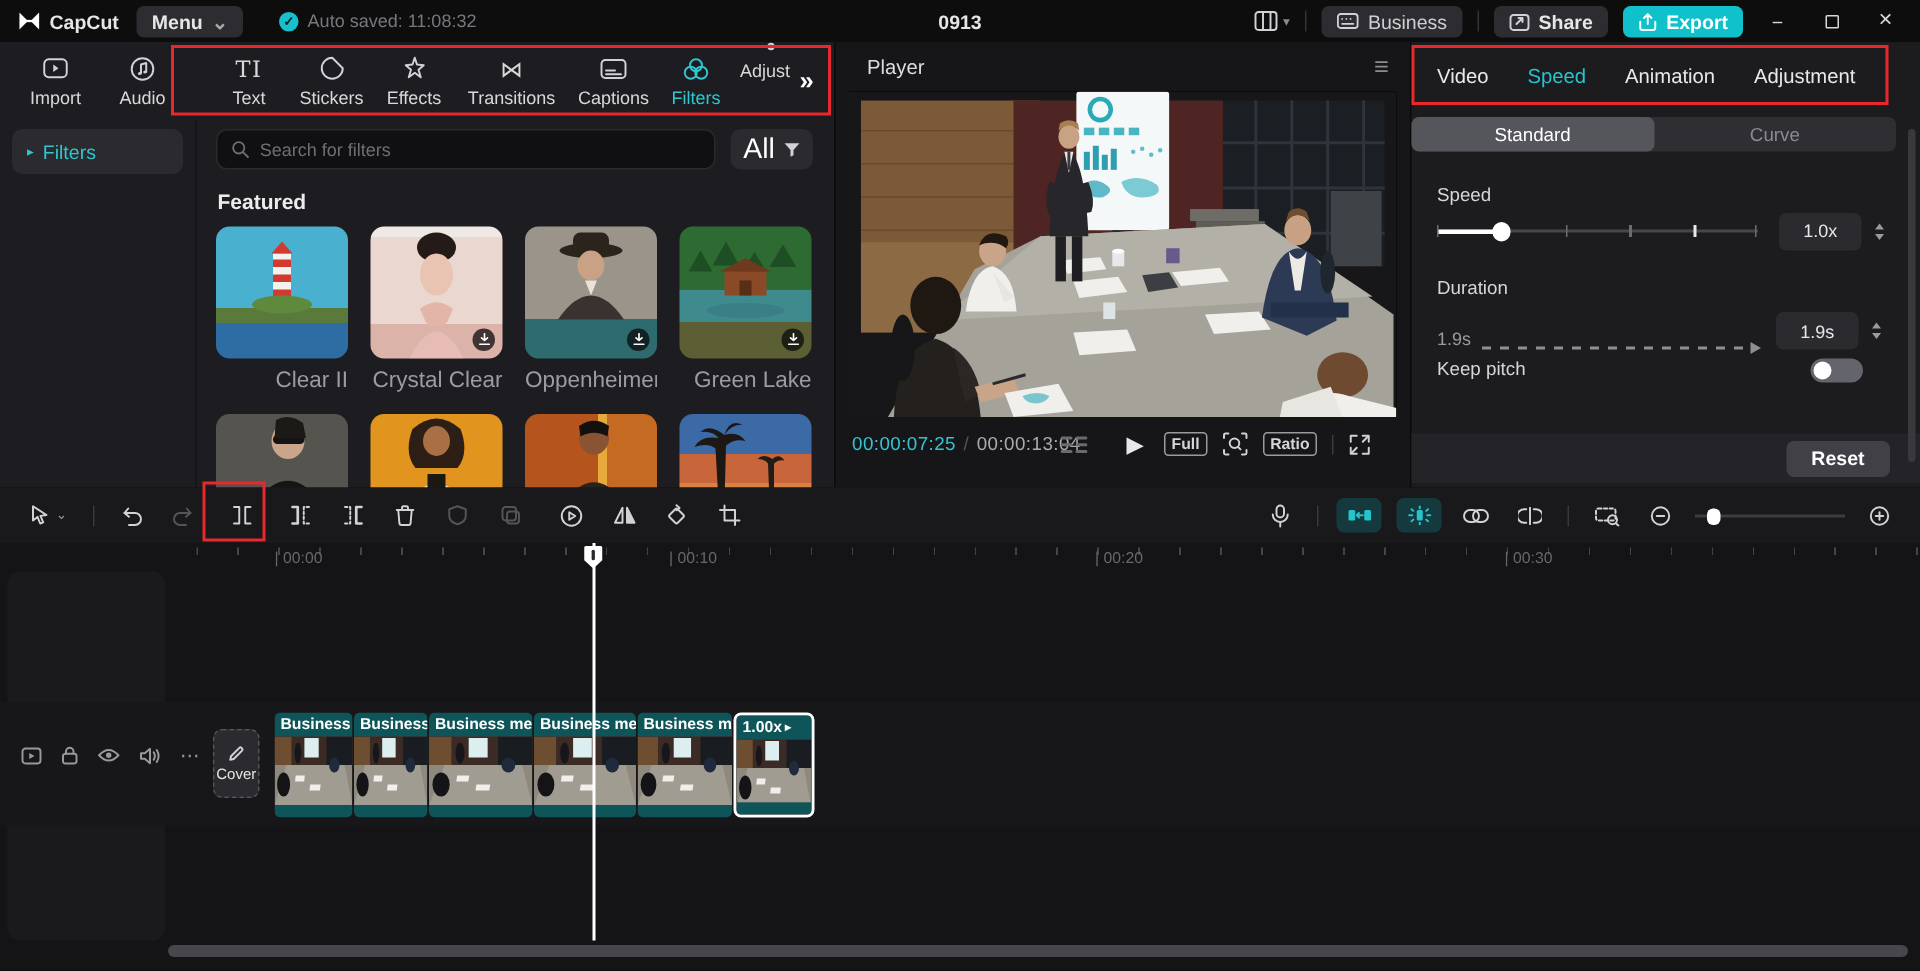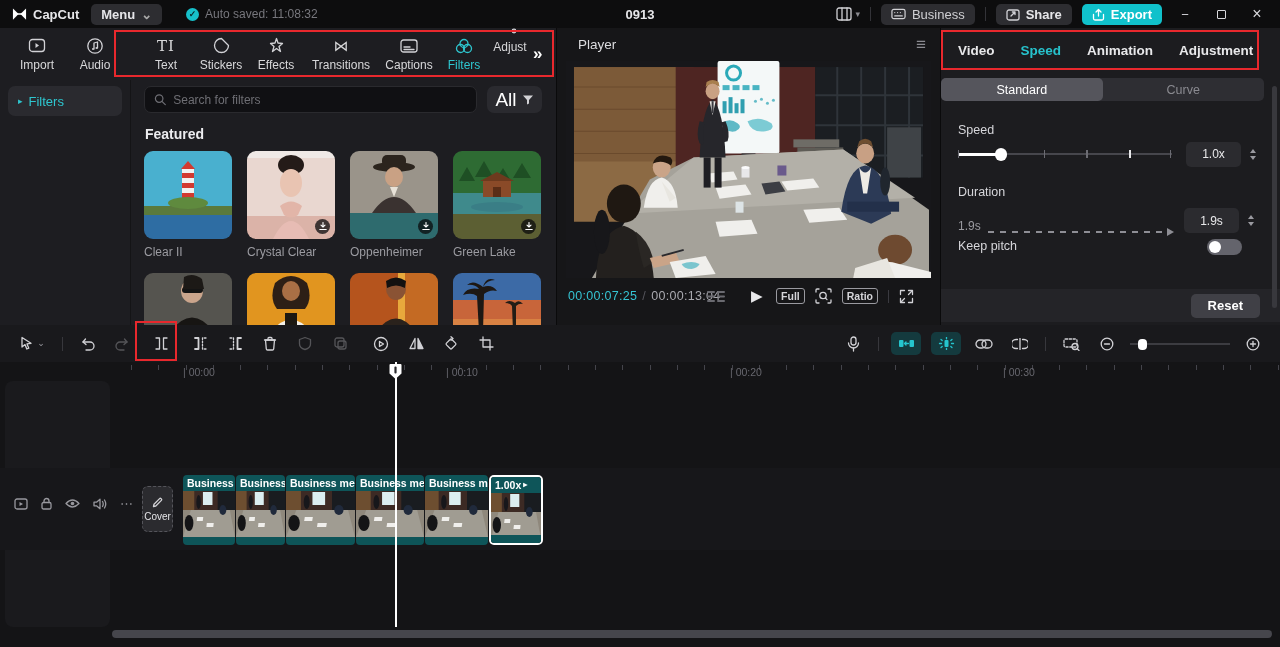--- a/index.html
+++ b/index.html
@@ -44,21 +44,21 @@
   #filters-content{position:absolute;left:131px;top:52px;right:0;bottom:0;padding:6px 14px 0 13px}
   .search-row{display:flex;align-items:center;gap:10px}
   .search-box{flex:1;height:27px;background:#101013;border:1px solid #2a2a2e;border-radius:7px;display:flex;align-items:center;gap:7px;padding:0 9px}
   .search-box input{background:transparent;border:0;outline:none;color:#ccc;font-size:12px;width:100%;font-family:"Liberation Sans",sans-serif}
   .search-box input::placeholder{color:#6e6e74}
   .all-btn{width:55px;height:27px;background:#2a2a2f;border-radius:7px;display:flex;align-items:center;justify-content:center;gap:5px;font-size:19px;color:#fff;cursor:pointer}
   .sec-title{margin:13px 0 9px 1px;font-size:14px;font-weight:bold;color:#ececef}
   .cards{display:flex;gap:15px}
   .card{width:88px;cursor:pointer}
   .thumb{width:88px;height:88px;border-radius:9px;position:relative;overflow:hidden;background:#2a2a2e}
-  .card-label{margin-top:6px;font-size:12px;color:#9b9ba1;text-align:left;white-space:nowrap;overflow:hidden}
+  .card-label{margin-top:6px;font-size:15px;color:#9b9ba1;text-align:right;white-space:nowrap;overflow:hidden}
   .dl-badge{position:absolute;right:5px;bottom:5px;width:15px;height:15px;border-radius:50%;background:rgba(10,10,12,.75);display:flex;align-items:center;justify-content:center}
   .row2{margin-top:14px}
   .row2 .thumb{height:59px;border-radius:9px 9px 0 0}
   
   .t-clear2{background:linear-gradient(180deg,#49b0cf 0 62%,#5a7a3c 62% 73%,#2e6da3 73% 100%)}
   .t-crystal{background:linear-gradient(180deg,#efe9e6 0 8%,#e9d7d0 8% 74%,#dbb3a8 74% 100%)}
   .t-green{background:linear-gradient(180deg,#2e6b33 0 48%,#3f8a8c 48% 72%,#5c5f33 72% 100%)}
   .t-opp{background:linear-gradient(180deg,#9a948a 0 70%,#2e6b6e 70% 100%)}
   .t-shade{background:linear-gradient(180deg,#55544f 0 100%)}
   .t-orange{background:linear-gradient(180deg,#e1951f 0 100%)}
@@ -71,21 +71,21 @@
   .pl-ctrl{position:absolute;left:0;right:16px;top:252px;height:32px;display:flex;align-items:center}
   .tc{font-size:12.5px;letter-spacing:.3px}
   .tc-cur{color:#35c3d2}
   .tc-sep{color:#55555b;margin:0 5px}
   .tc-total{color:#a9a9af}
   .pl-center{position:absolute;left:150px;display:flex;align-items:center;gap:26px}
   .play-glyph{color:#e8e8ea;font-size:15px;cursor:pointer;font-family:"DejaVu Sans",sans-serif}
   .pl-right{position:absolute;right:10px;display:flex;align-items:center;gap:10px}
   .mini-btn{border:1px solid #9a9aa0;border-radius:3px;color:#d5d5d9;font-size:10.5px;padding:1px 4px;font-weight:bold;cursor:pointer}
   
-  #insp-tabs{display:flex;gap:26px;align-items:center;height:44px;padding-left:17px;font-size:13.5px;font-weight:bold}
+  #insp-tabs{display:flex;gap:26px;align-items:center;height:44px;padding-left:17px;font-size:13.5px;font-weight:normal}
   .itab{color:#e8e8ea;cursor:pointer}
   .itab.active{color:#27c2cc}
   .seg{margin:6px 16px 0 0;height:23px;background:#2e2e33;border-radius:5px;display:flex}
   .seg-opt{flex:1;display:flex;align-items:center;justify-content:center;font-size:12.5px;color:#8a8a90;cursor:pointer;border-radius:5px}
   .seg-opt.active{background:#55555c;color:#fff}
   .insp-label{padding-left:17px;font-size:12.5px;color:#d6d6da}
   .slider-row{display:flex;align-items:center;margin:0 0 0 17px;height:34px}
   .sp-track{position:relative;width:214px;height:14px}
   .sp-line{position:absolute;left:0;right:0;top:6px;height:2px;background:#46464c}
   .sp-fill{position:absolute;left:0;top:5.5px;width:20%;height:3px;background:#fff;border-radius:2px}

